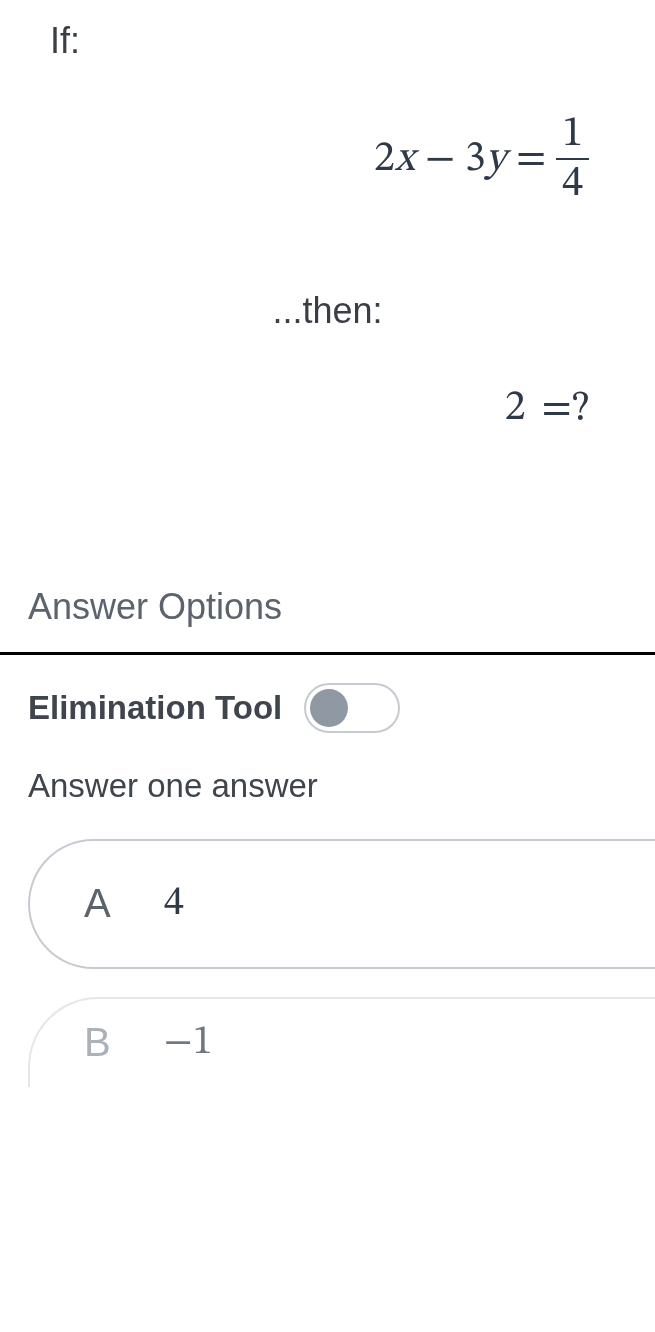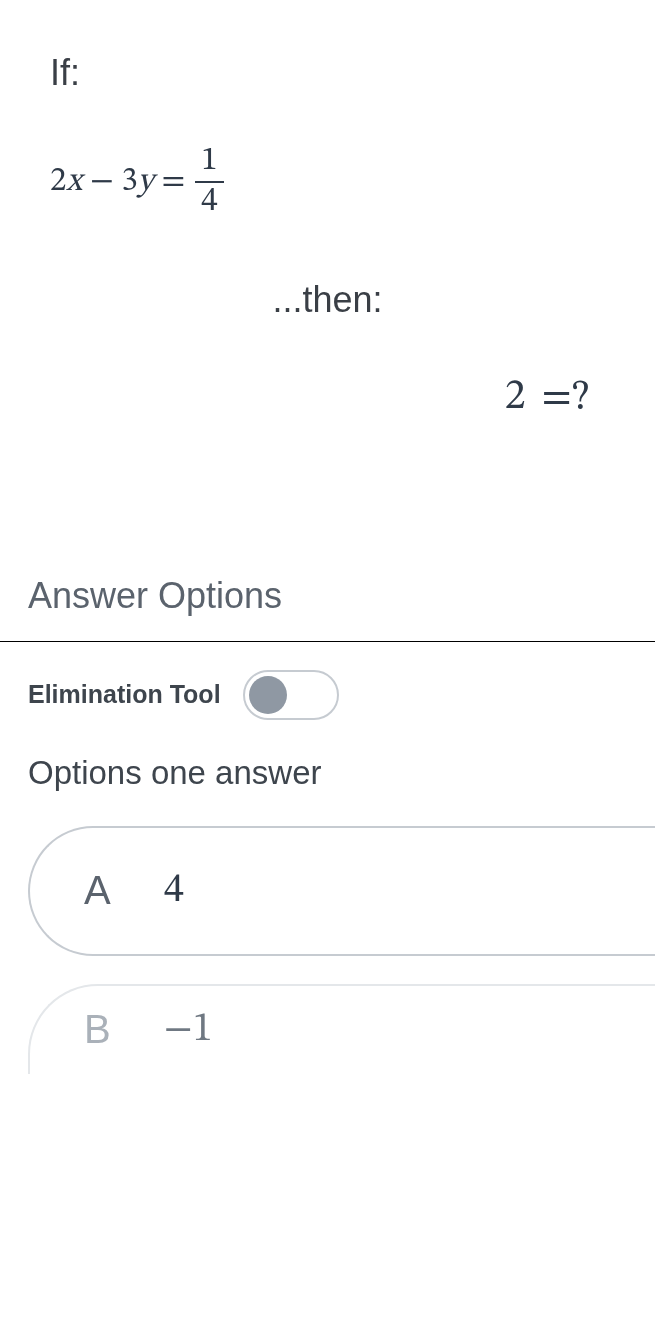--- a/index.html
+++ b/index.html
@@ -11,28 +11,27 @@
     background: #fff;
     width: 655px;
   }
   .question {
     padding: 20px 50px 40px 50px;
   }
   .prompt-label {
     font-size: 36px;
     color: #3a3f46;
     margin-bottom: 50px;
-    margin-top: 32px;
   }
   .equation-row {
-    text-align: left;
+    text-align: right;
     padding-right: 16px;
-    margin-bottom: 60px;
+    margin-bottom: 84px;
     font-family: "Cambria Math", "STIX Two Math", "Times New Roman", serif;
-    font-size: 33px;
+    font-size: 42px;
     color: #2f3a48;
   }
   .eq-inline {
     display: inline-flex;
     align-items: center;
     gap: 10px;
   }
   .ital { font-style: italic; }
   .frac {
     display: inline-flex;
@@ -56,34 +55,34 @@
     font-size: 42px;
     color: #2f3a48;
     margin-bottom: 80px;
   }
 
   .answer-heading {
     font-size: 36px;
     color: #5b636d;
     font-weight: 400;
     padding: 30px 28px 24px 28px;
-    border-bottom: 1px solid #000000;
+    border-bottom: 3px solid #000000;
   }
 
   .controls {
     padding: 28px 28px 0 28px;
   }
   .elim-row {
     display: flex;
     align-items: center;
     gap: 22px;
     margin-bottom: 34px;
   }
   .elim-label {
-    font-size: 25px;
+    font-size: 33px;
     font-weight: 700;
     color: #3e454d;
   }
   .toggle {
     width: 96px;
     height: 50px;
     border: 2px solid #c6cbd1;
     border-radius: 999px;
     position: relative;
     background: #fff;
@@ -179,21 +178,21 @@
 
 <div class="answer-heading">Answer Options</div>
 
 <div class="controls">
   <div class="elim-row">
     <span class="elim-label">Elimination Tool</span>
     <span class="toggle">
       <span class="knob"></span>
     </span>
   </div>
-  <div class="select-label">Options one answer</div>
+  <div class="select-label">Answer one answer</div>
 </div>
 
 <div class="options">
   <div class="option">
     <span class="opt-letter">A</span>
     <span class="opt-value">4</span>
   </div>
   <div class="option faded">
     <span class="opt-letter">B</span>
     <span class="opt-value">−1</span>

